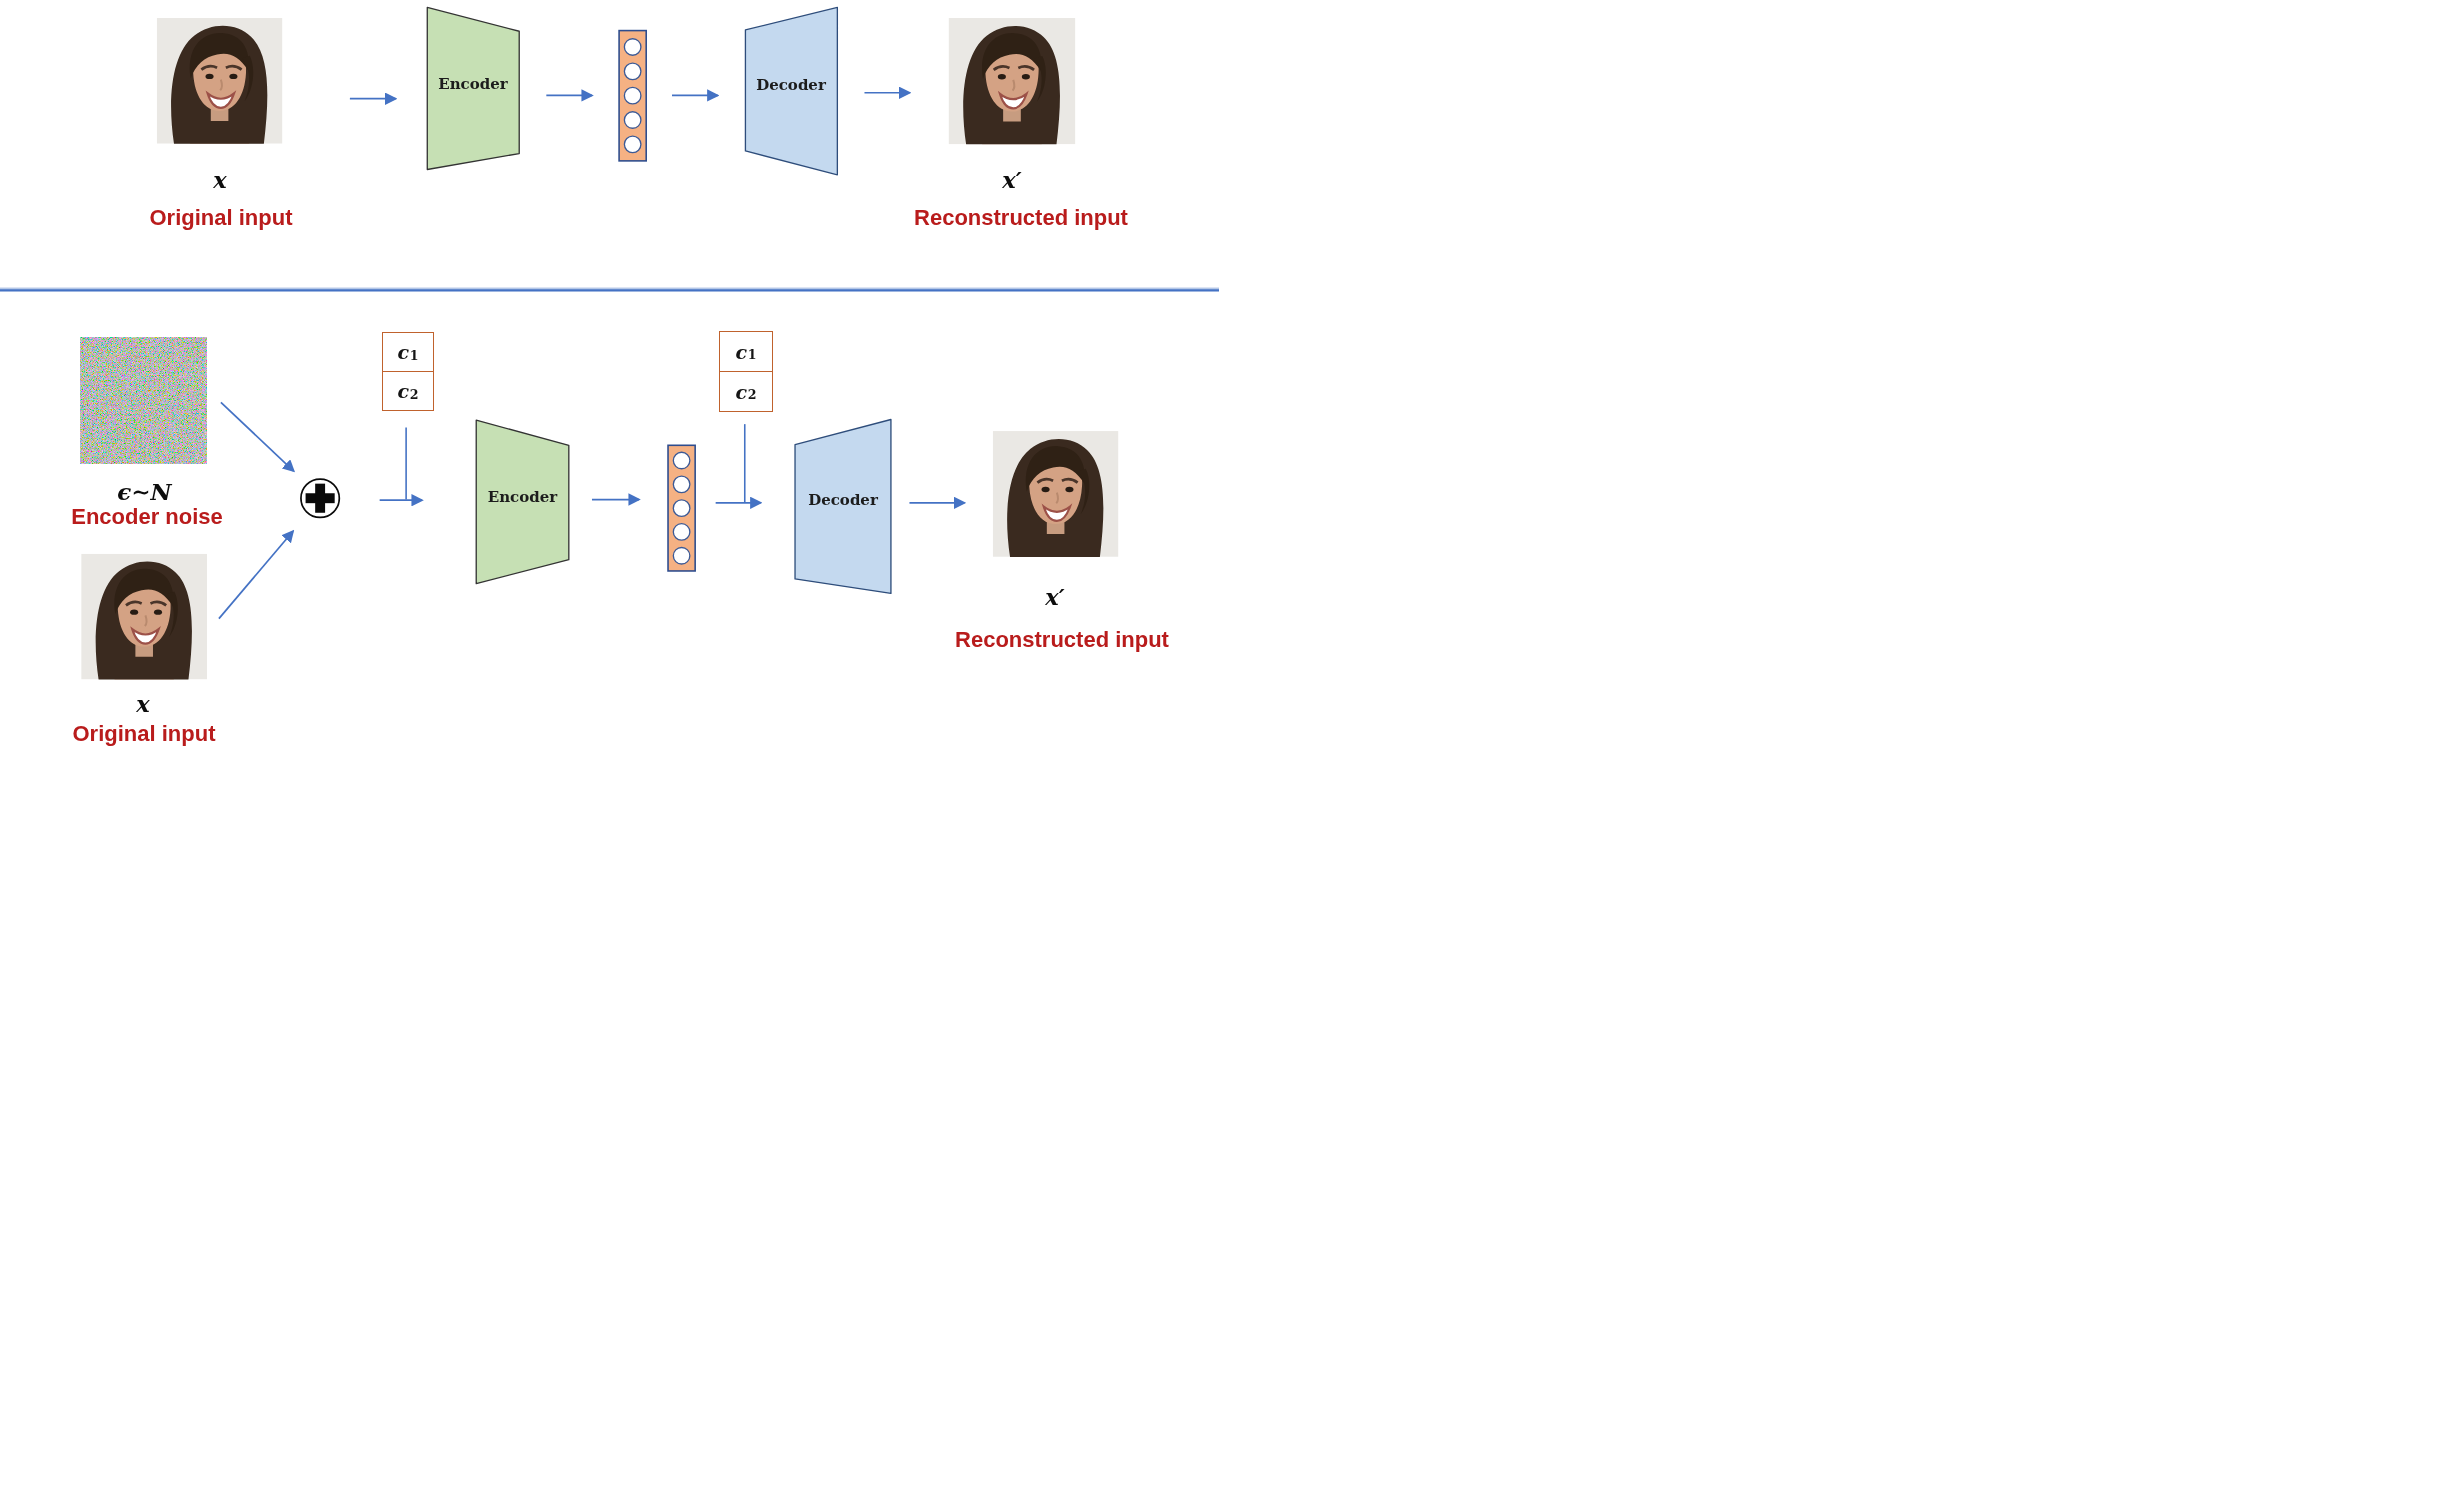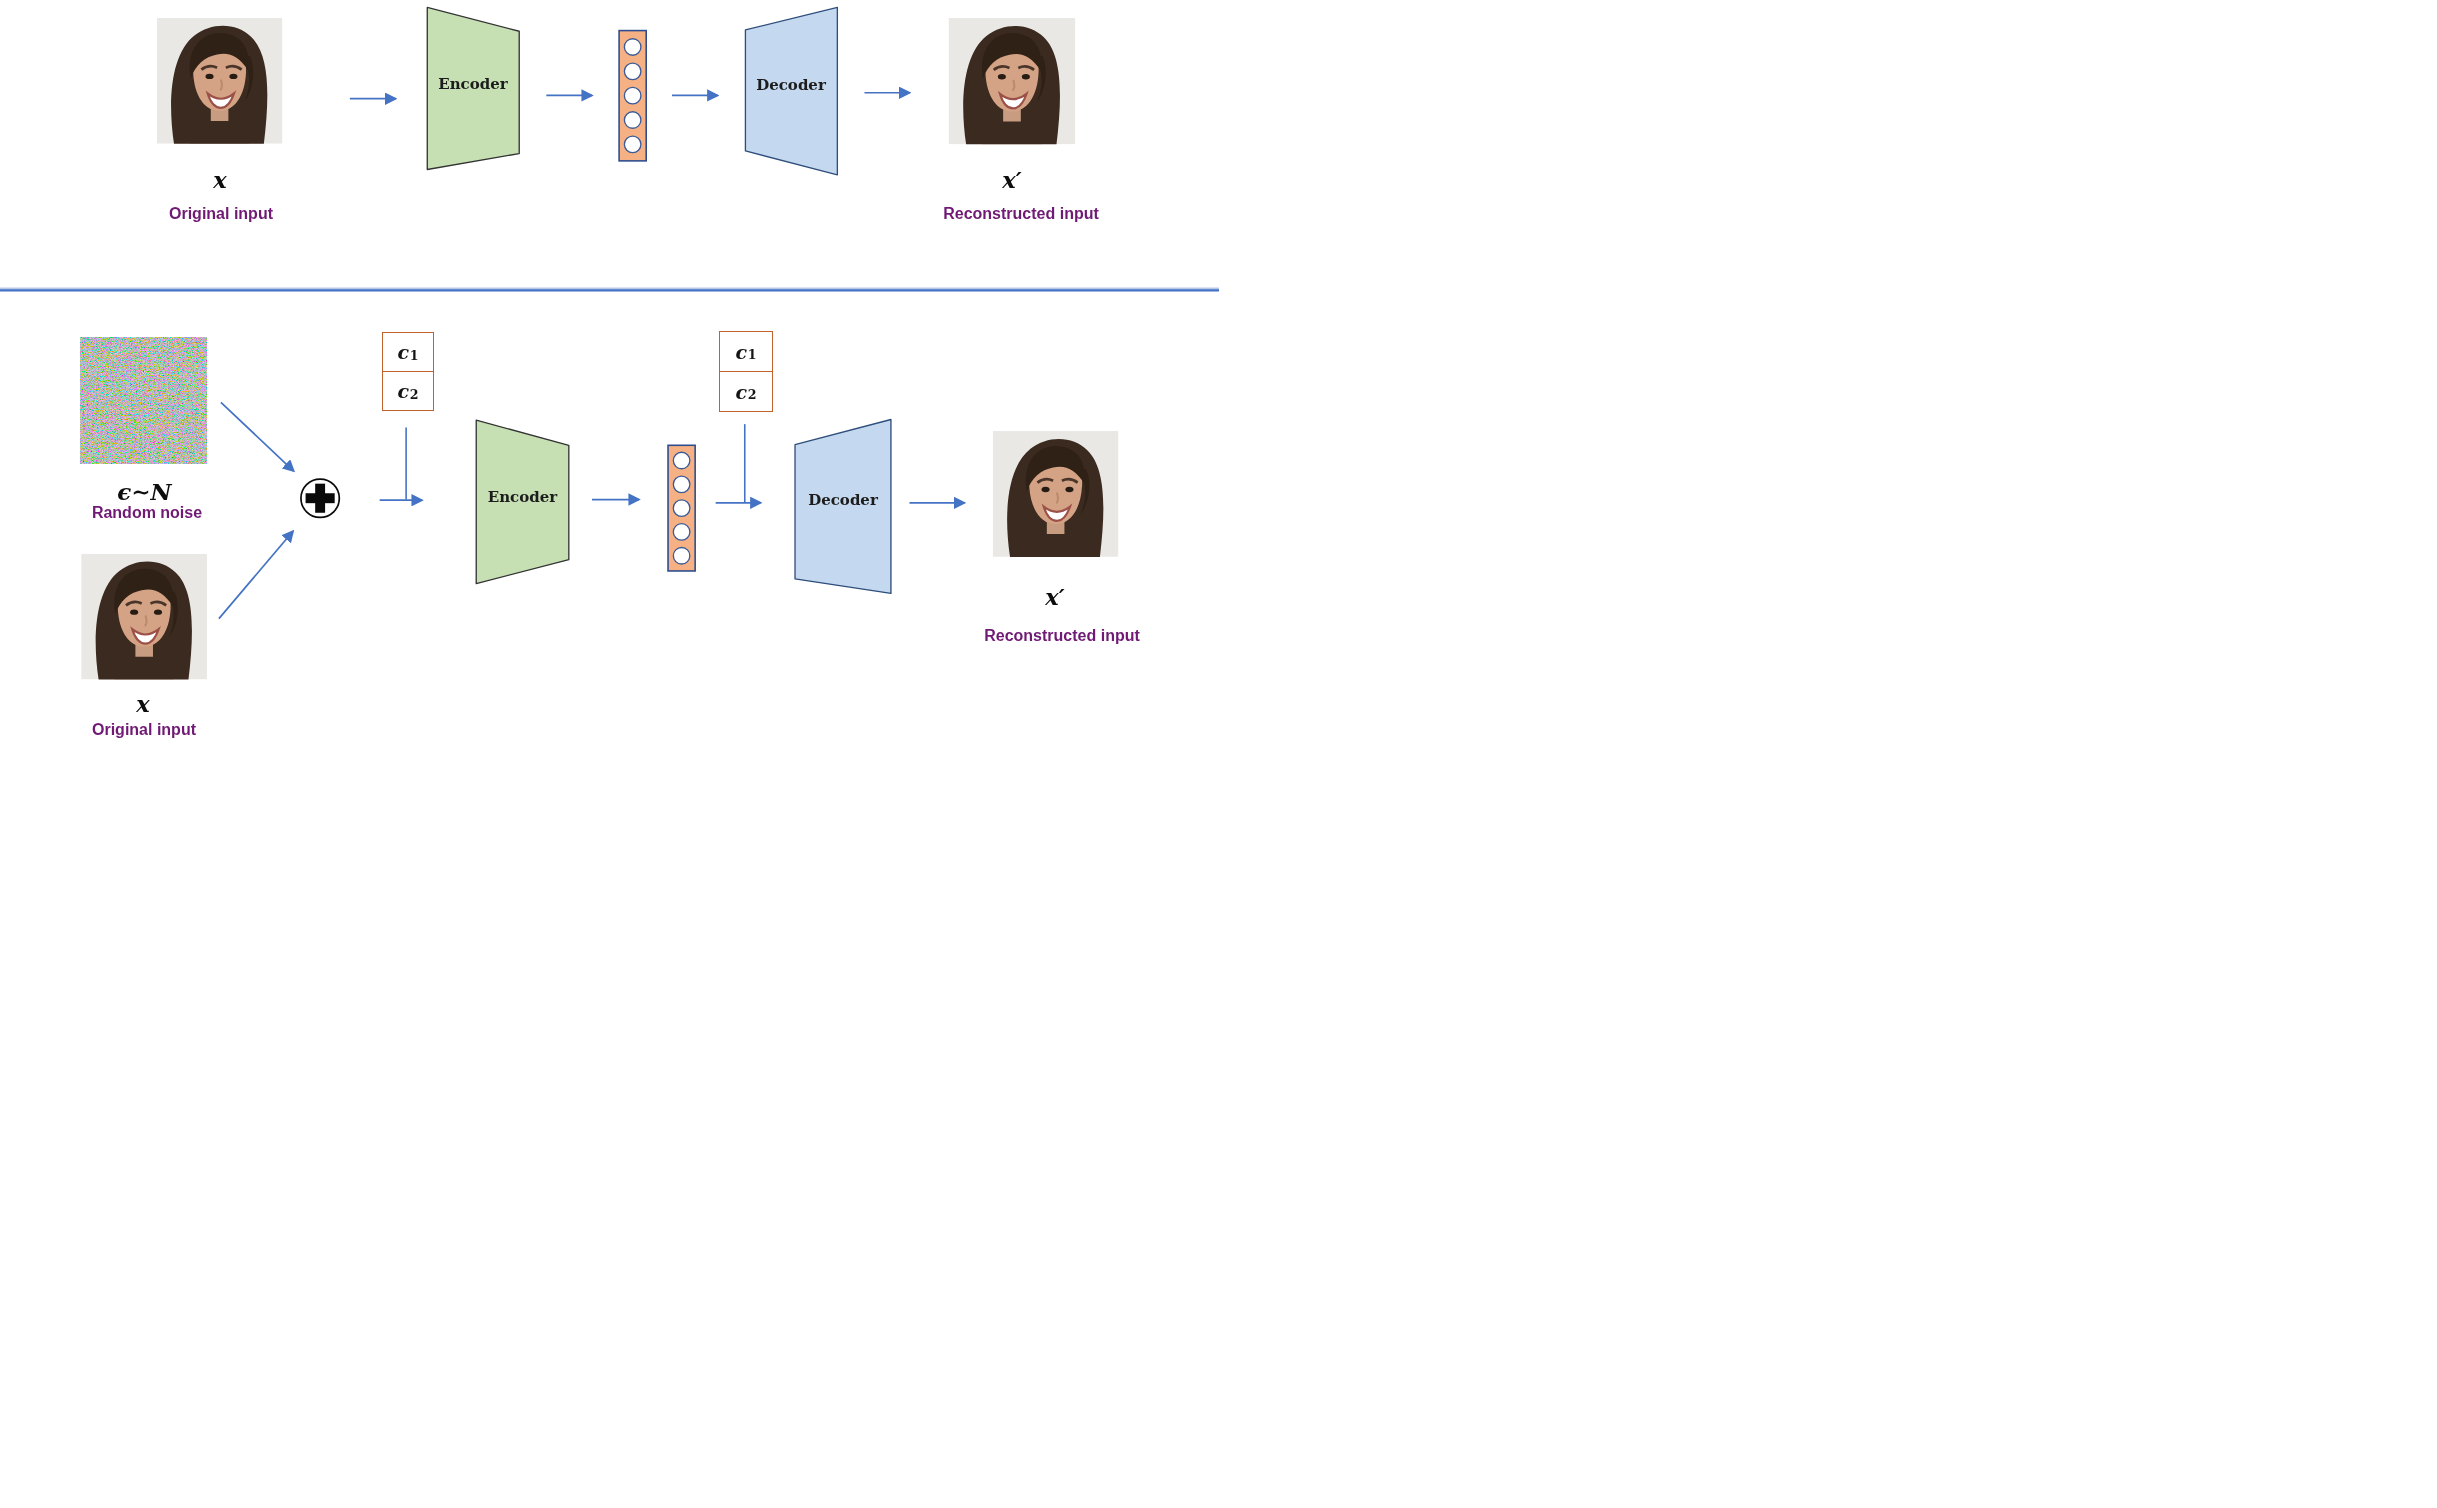--- a/index.html
+++ b/index.html
@@ -1,20 +1,20 @@
 <!DOCTYPE html>
 <html style="font-size:10.6px"><head>
 <meta charset="utf-8">
 <style>
   html,body{margin:0;padding:0;background:#ffffff;}
   .stage{position:relative;width:1219px;height:755px;background:#ffffff;overflow:hidden;
          font-family:"Liberation Sans",sans-serif;}
   .stage svg.canvas{position:absolute;left:0;top:0;}
   .txt{position:absolute;line-height:1.05;text-align:center;color:#111;}
-  .cap{font-family:"Liberation Sans",sans-serif;font-weight:700;font-size:16px;color:#701a75;}
+  .cap{font-family:"Liberation Sans",sans-serif;font-weight:700;font-size:22px;color:#b91c1c;}
   .mathx{font-family:"DejaVu Serif",serif;font-style:italic;font-weight:700;font-size:22.5px;color:#0d0d0d;}
   .mathn{font-family:"DejaVu Serif",serif;font-style:italic;font-weight:700;font-size:23px;color:#0d0d0d;}
   .blklbl{font-family:"DejaVu Serif",serif;font-weight:700;font-size:15px;color:#1c1c1c;}
   .condbox{position:absolute;background:#ffffff;border:1.7px solid #c0622d;display:flex;flex-direction:column;}
   .condcell{flex:1;display:flex;align-items:center;justify-content:center;
             font-family:"DejaVu Serif",serif;font-style:italic;font-weight:700;font-size:19px;color:#151515;}
   .condcell + .condcell{border-top:1.7px solid #c0622d;}
   .condcell sub{font-size:12.6px;font-weight:700;font-style:normal;transform:translateY(2.6px);margin-left:0.7px;}
   .arrow{stroke:#4472c4;stroke-width:2.6;fill:none;}
   .thinline{stroke:#4472c4;stroke-width:2.4;fill:none;}
@@ -131,21 +131,21 @@
   <div class="txt mathx" style="left:187px;top:169px;width:66px;">x</div>
   <div class="txt cap" style="left:122px;top:206px;width:198px;">Original input</div>
 
   <div class="txt blklbl" style="left:427px;top:77px;width:92px;">Encoder</div>
   <div class="txt blklbl" style="left:745px;top:78px;width:92px;">Decoder</div>
 
   <div class="txt mathx" style="left:979px;top:169px;width:66px;">x′</div>
   <div class="txt cap" style="left:892px;top:206px;width:258px;">Reconstructed input</div>
 
   <div class="txt mathn" style="left:95px;top:480px;width:99px;">ϵ∼N</div>
-  <div class="txt cap" style="left:48px;top:505px;width:198px;">Random noise</div>
+  <div class="txt cap" style="left:48px;top:505px;width:198px;">Encoder noise</div>
 
   <div class="txt mathx" style="left:110px;top:693px;width:66px;">x</div>
   <div class="txt cap" style="left:45px;top:722px;width:198px;">Original input</div>
 
   <div class="condbox" style="left:382px;top:332px;width:50px;height:77px;">
     <div class="condcell">
         <span>c</span>
         <sub>1</sub>
       </div>
     <div class="condcell">

